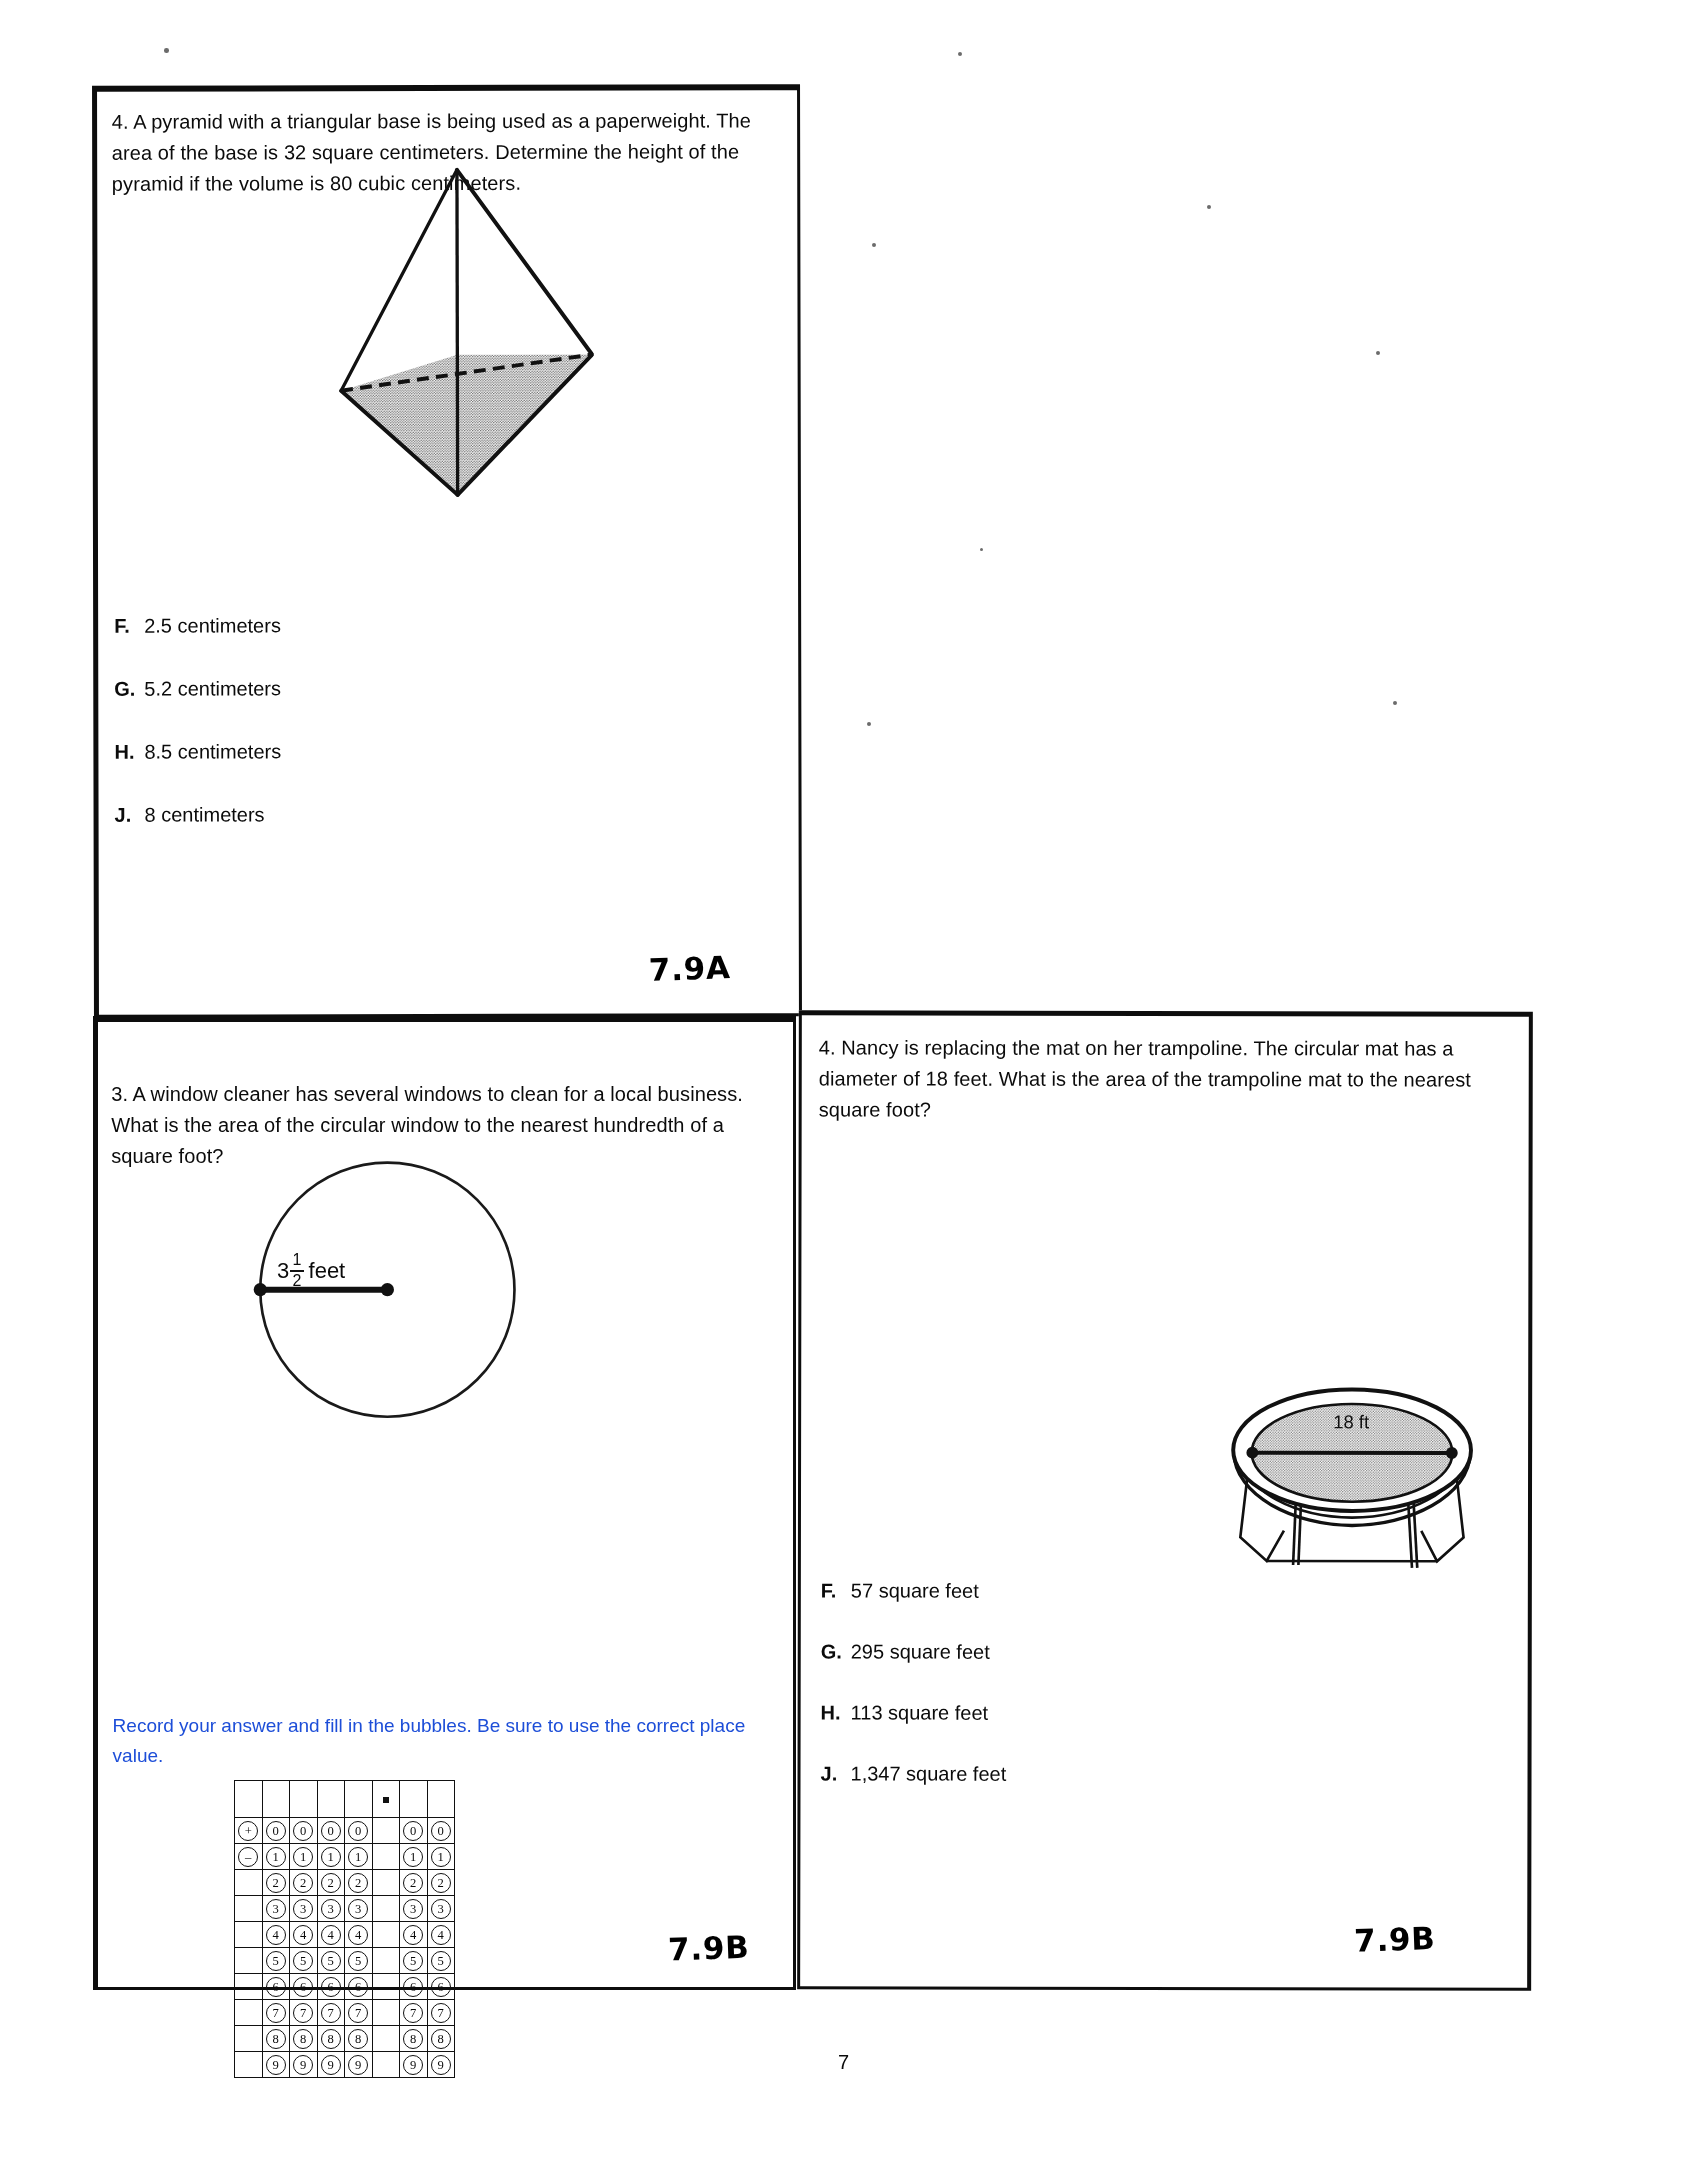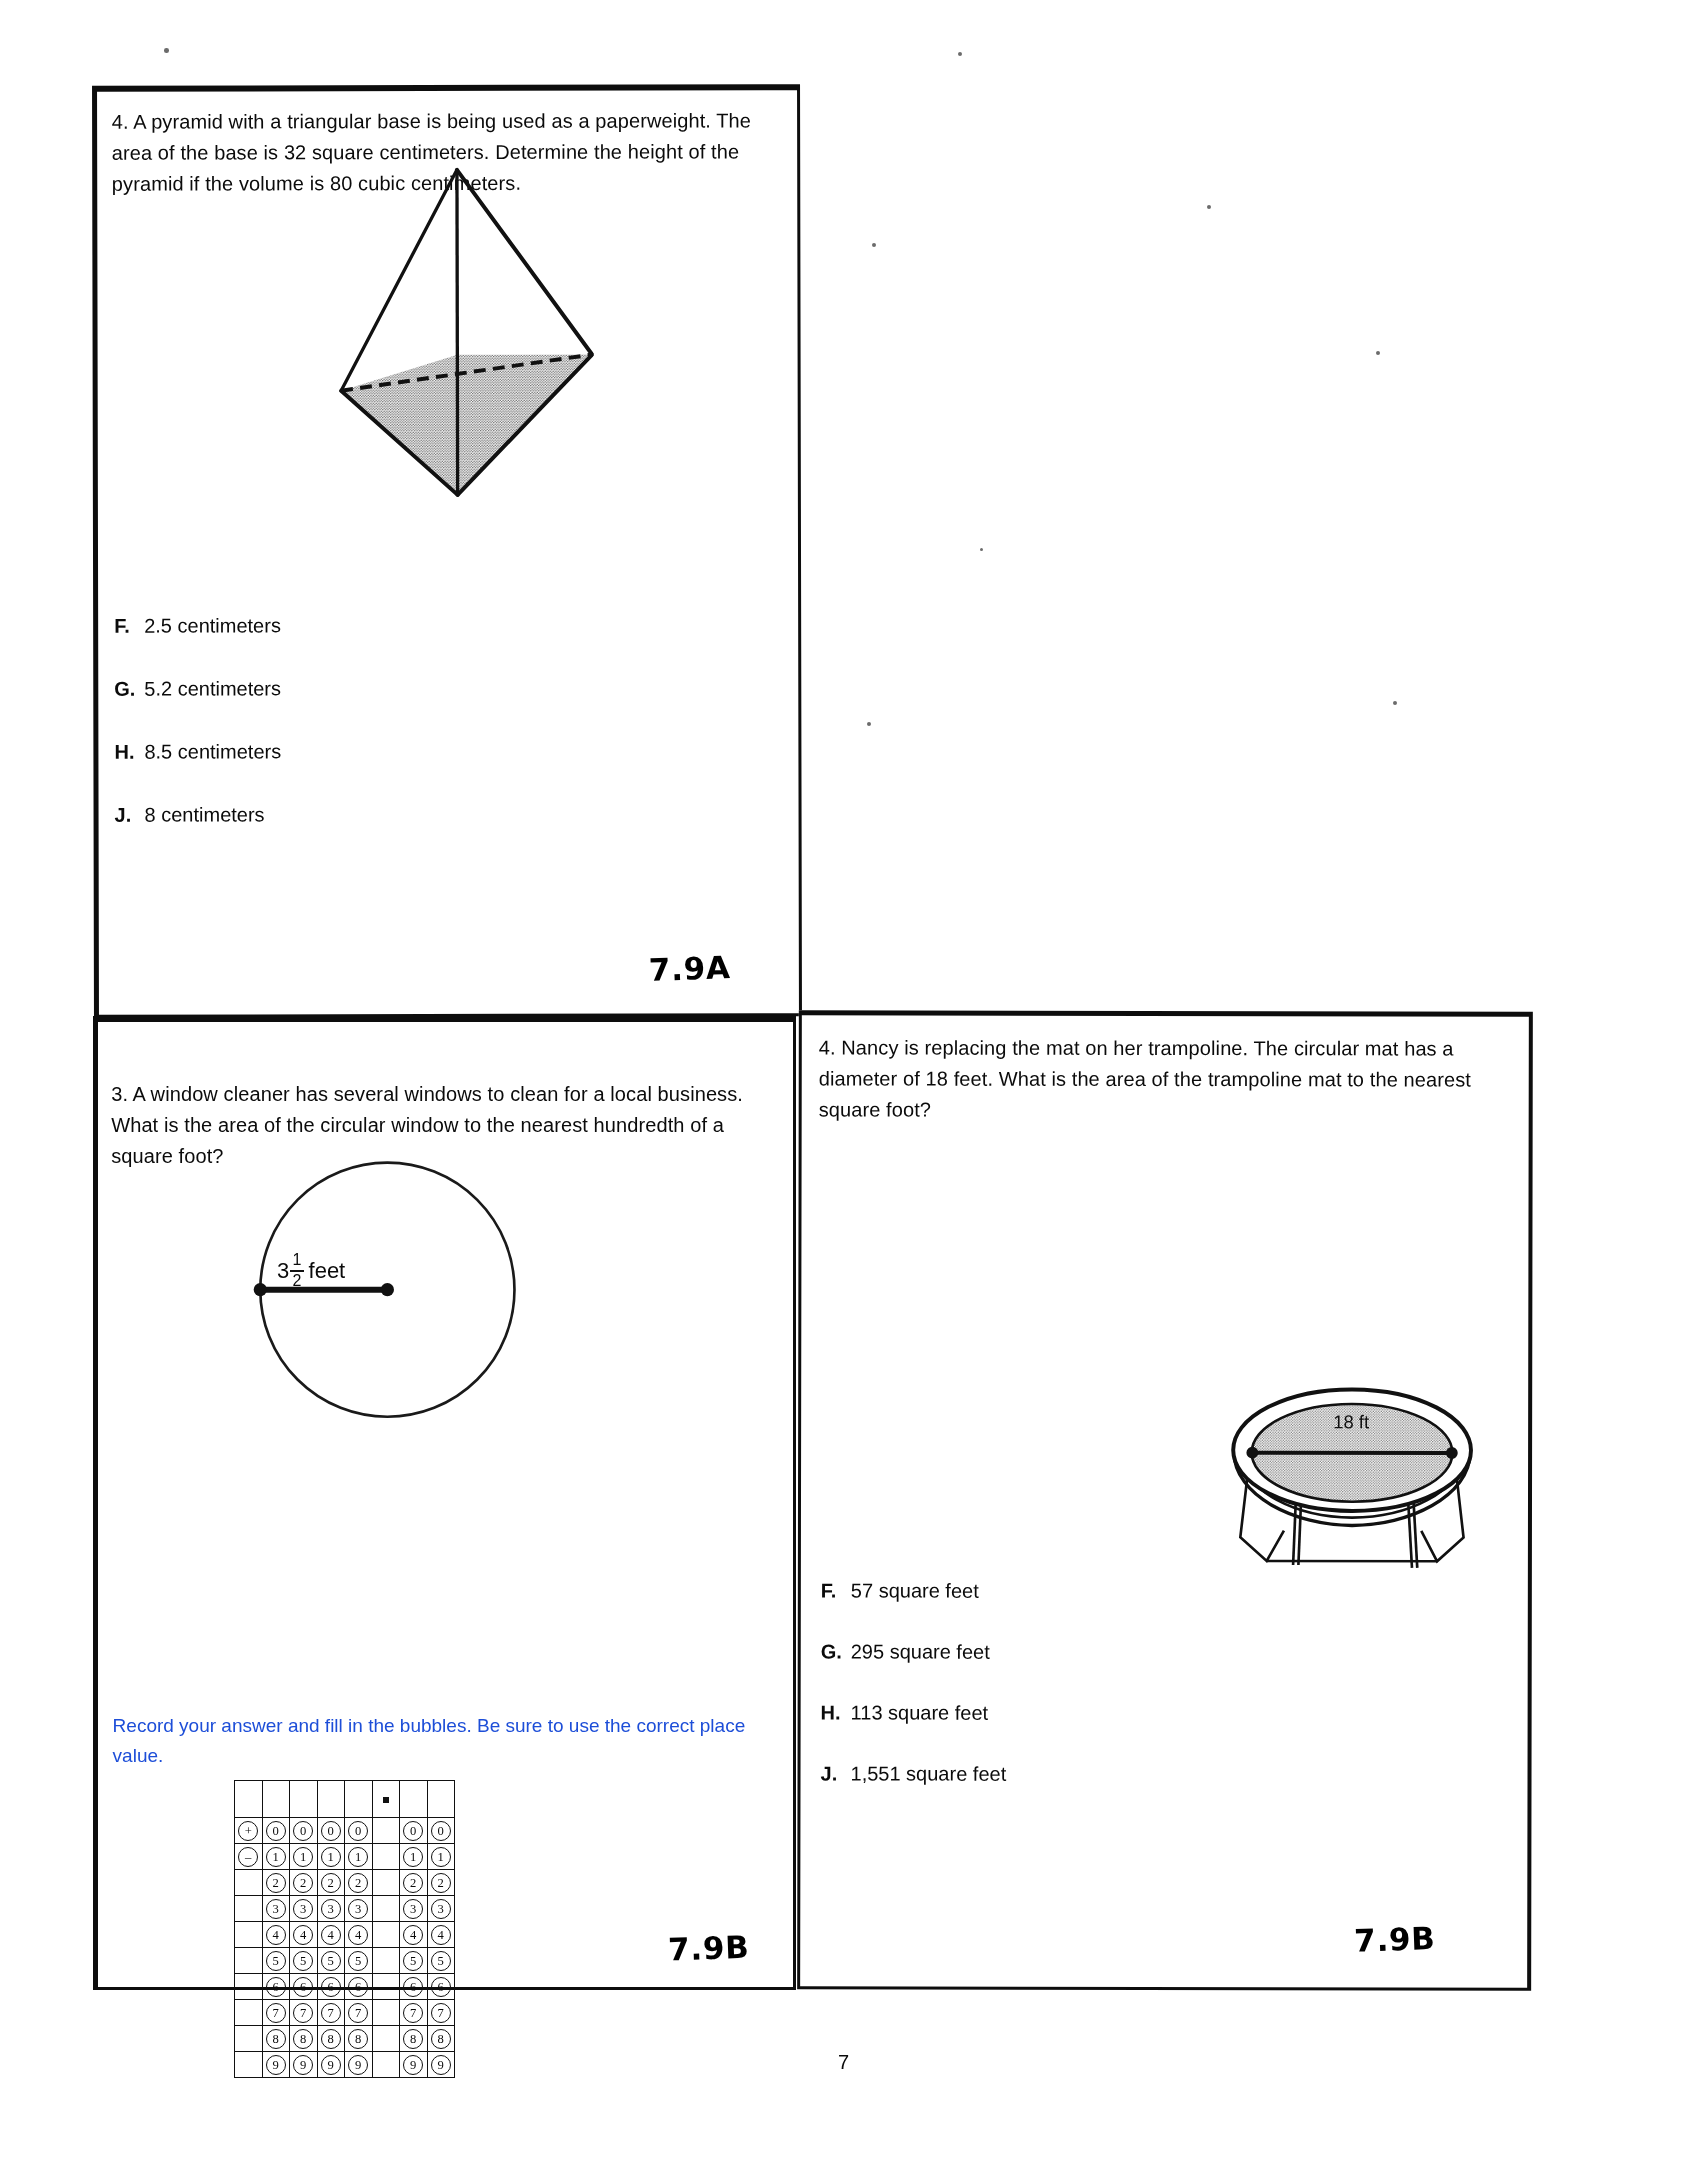--- a/index.html
+++ b/index.html
@@ -422,21 +422,21 @@
     <div class="choice" style="margin-bottom:38px;">
       <span class="ltr">G.</span>
       <span class="txt">295 square feet</span>
     </div>
     <div class="choice" style="margin-bottom:38px;">
       <span class="ltr">H.</span>
       <span class="txt">113 square feet</span>
     </div>
     <div class="choice">
       <span class="ltr">J.</span>
-      <span class="txt">1,551 square feet</span>
+      <span class="txt">1,347 square feet</span>
     </div>
   </div>
 
   <div class="teks" style="left:554px; top:905px;">7.9B</div>
 </div>
 
 <div class="pageno">7</div>
 
 
 </body></html>

